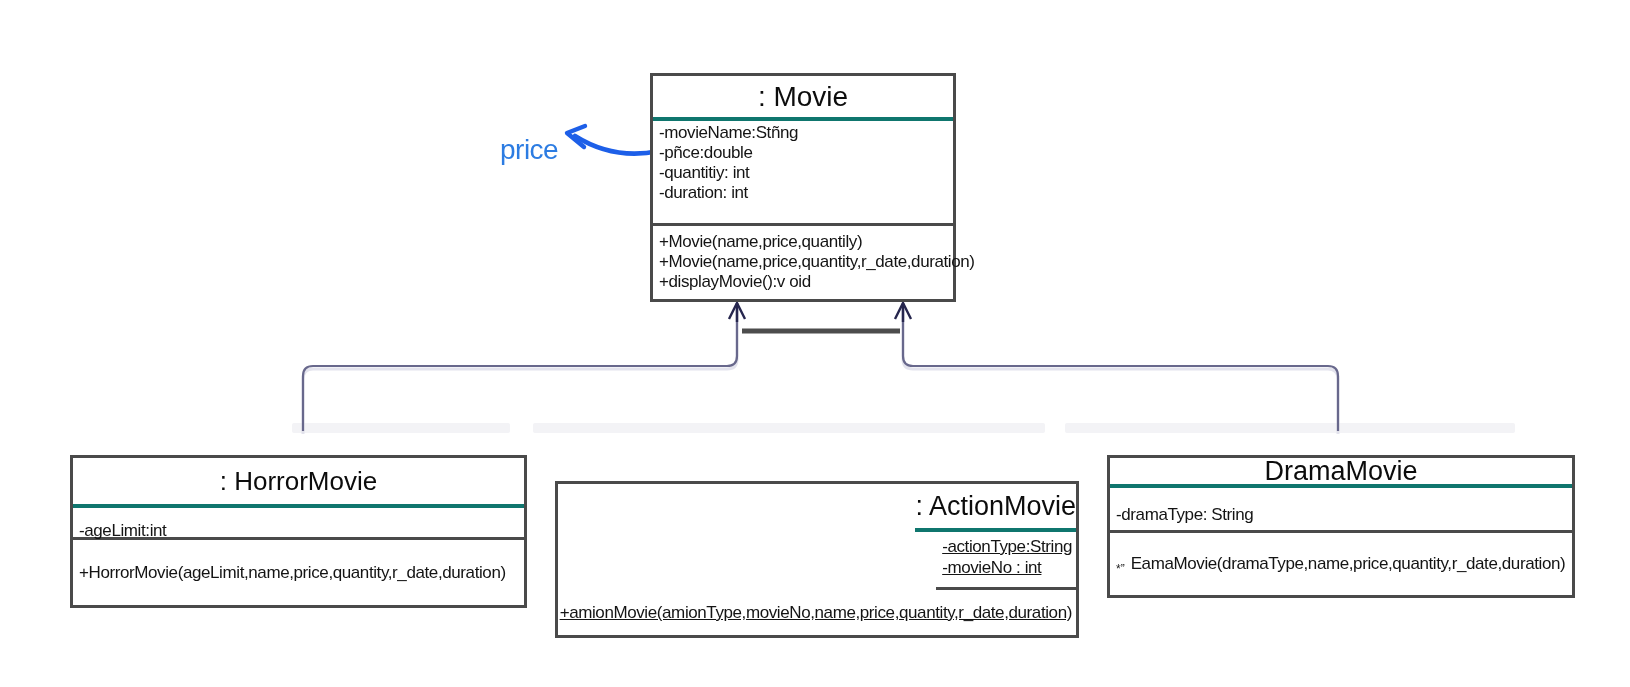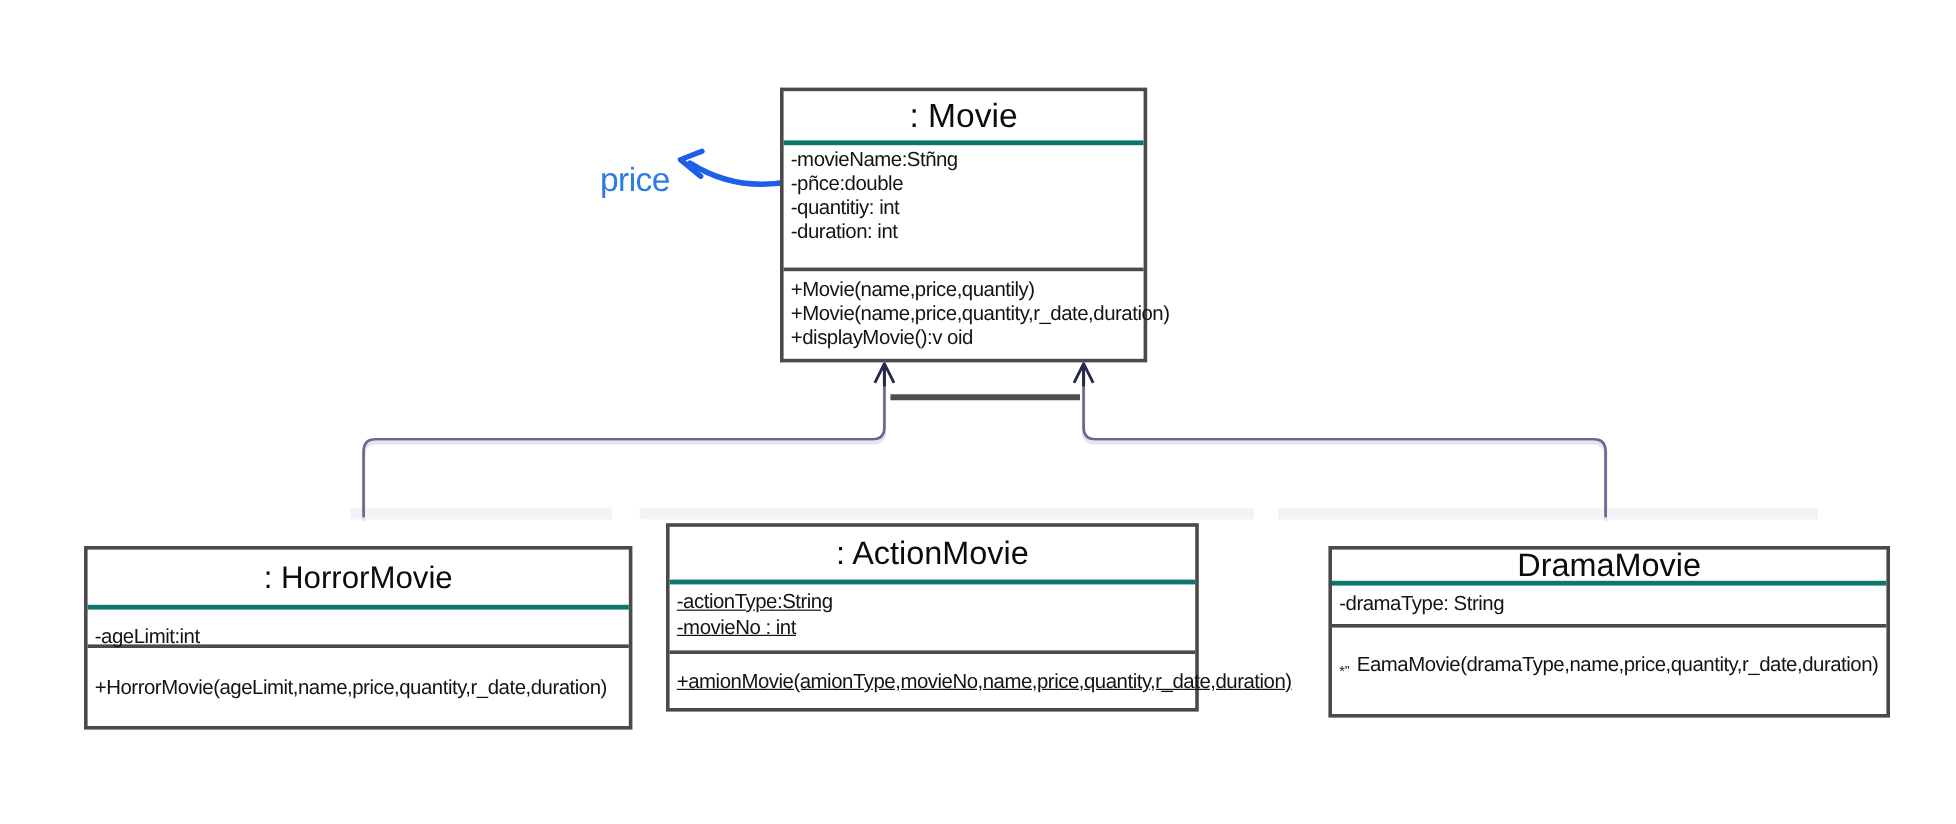--- a/index.html
+++ b/index.html
@@ -31,29 +31,29 @@
   .box-movie .cmp-attrs{height:105px;}
   .box-movie .tline{font-size:17px;line-height:20px;}
   .box-movie .cmp-methods{padding-top:6px;border-radius:29px;}
   
   .box-horror{left:70px;top:455px;width:457px;height:153px;}
   .box-horror .cmp-title{height:50px;font-size:26px;}
   .box-horror .cmp-attrs{height:32px;padding-top:12px;}
   .box-horror .tline{font-size:17px;line-height:21px;}
   .box-horror .cmp-methods{padding-top:22px;}
   
-  .box-action{left:555px;top:436px;width:444px;height:157px;}
+  .box-action{left:555px;top:481px;width:524px;height:157px;align-items:flex-end;}
   .box-action .cmp-title{height:48px;font-size:27px;}
   .box-action .cmp-attrs{height:58px;padding-top:4px;}
   .box-action .tline{font-size:17px;line-height:21px;text-decoration:underline;}
   .box-action .cmp-methods{padding-top:12px;}
   
   .box-drama{left:1107px;top:455px;width:468px;height:143px;}
   .box-drama .cmp-title{height:30px;font-size:27px;}
-  .box-drama .cmp-attrs{height:35px;padding-top:4px;}
+  .box-drama .cmp-attrs{height:45px;padding-top:16px;}
   .box-drama .tline{font-size:17px;line-height:21px;}
   .box-drama .cmp-methods{padding-top:20px;}
   .method-prefix{
     display:inline-block;font-size:12px;color:#222;transform:translateY(4px);
     margin-right:6px;letter-spacing:0;
   }
   .price-label{
     position:absolute;left:500px;top:118px;font-size:28px;color:#2c7ce2;
     letter-spacing:-0.5px;
     margin-top:16px;

